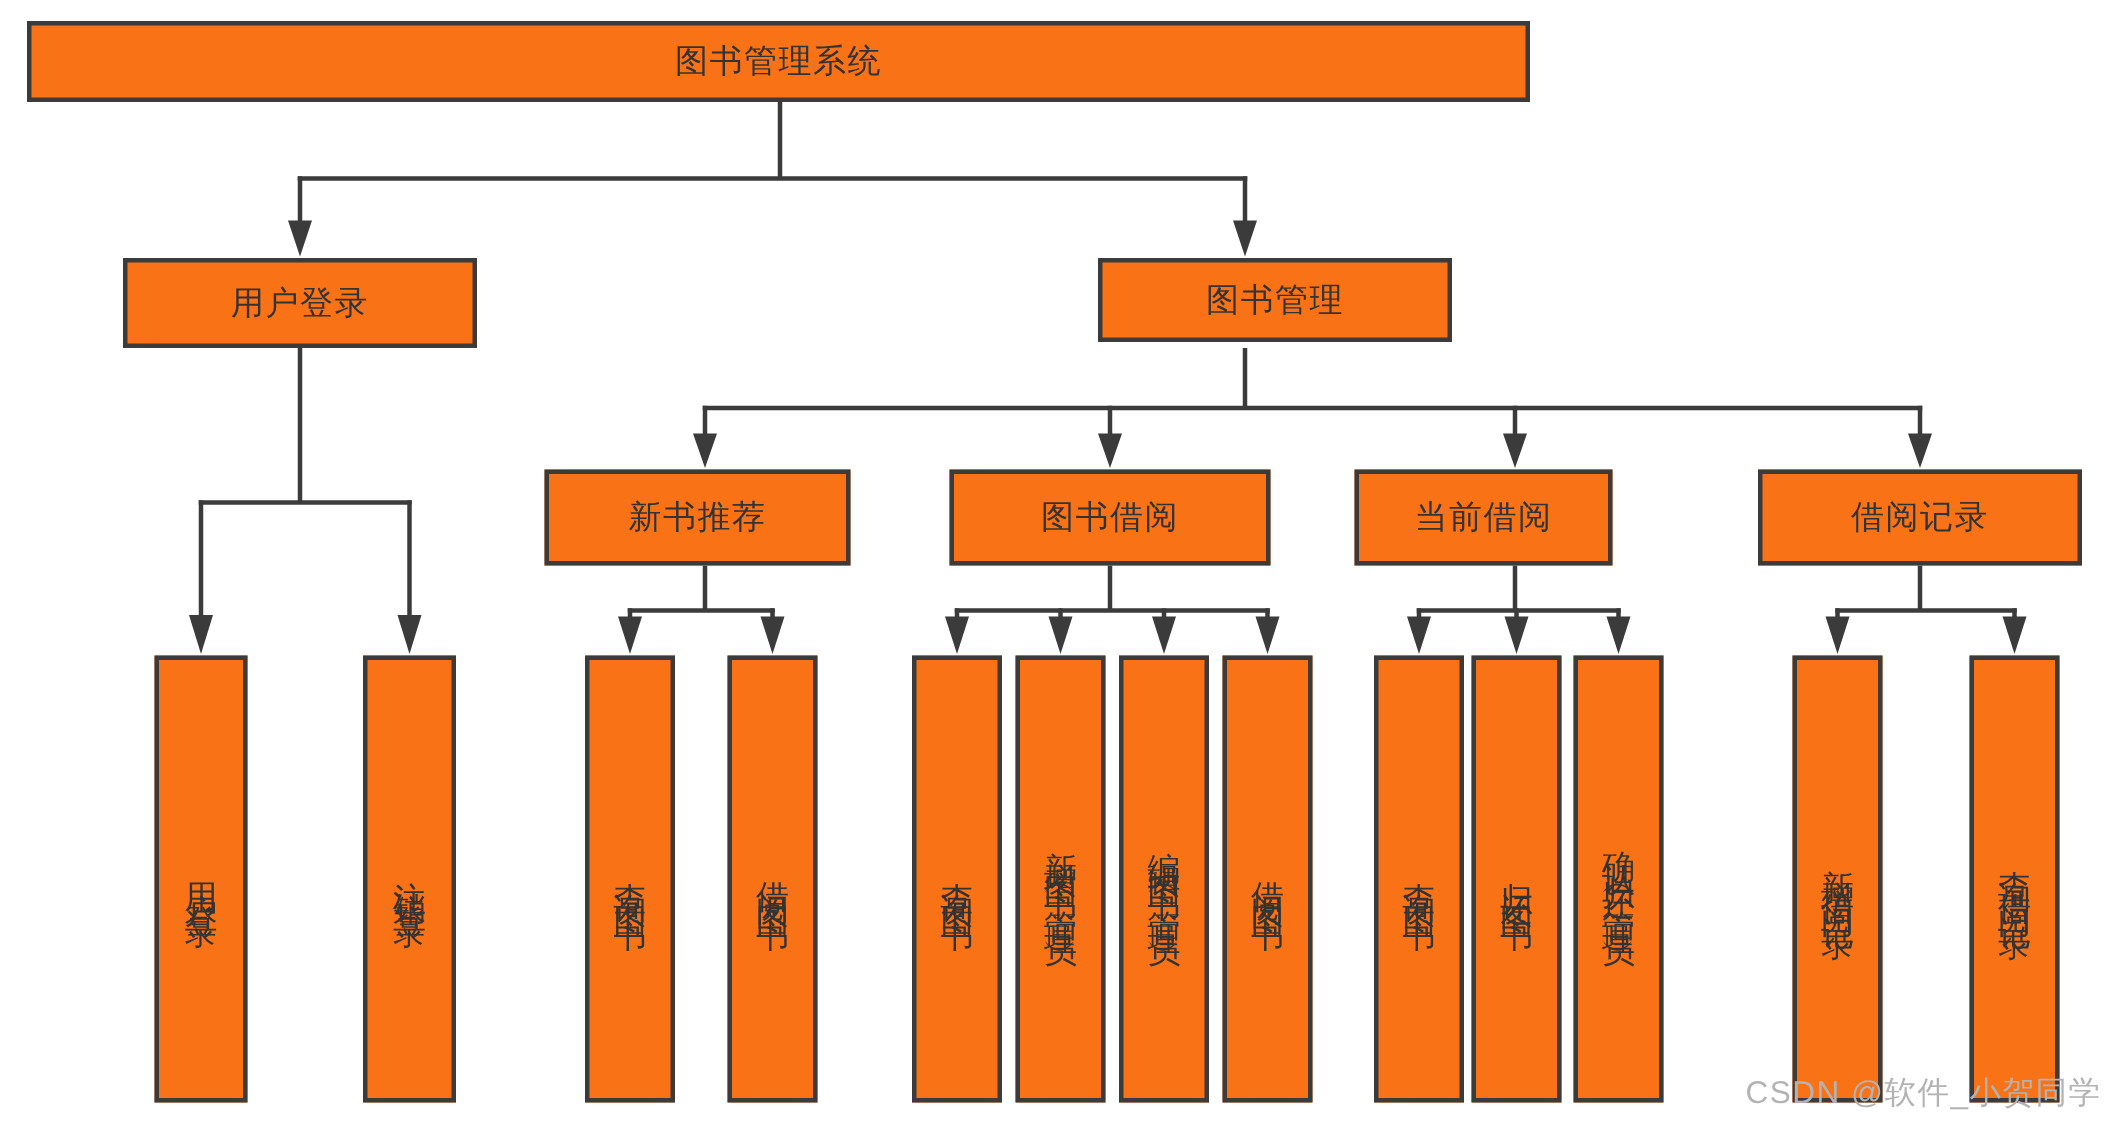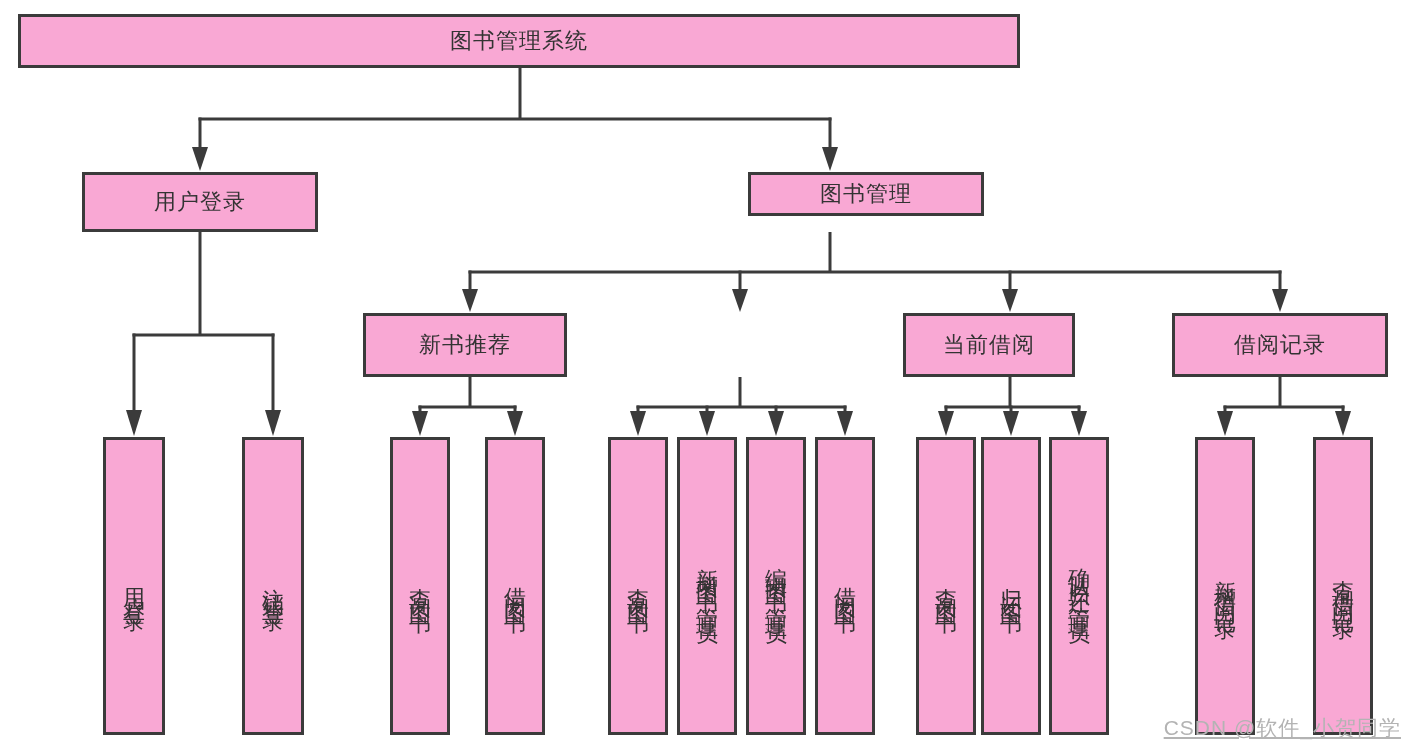--- a/index.html
+++ b/index.html
@@ -7,21 +7,21 @@
     position:relative;
     width:1405px;height:747px;
     background:#ffffff;
     font-family:"Liberation Sans","DejaVu Sans",sans-serif;
     overflow:hidden;
   }
   #wires{position:absolute;left:0;top:0;z-index:1;}
   .box{
     position:absolute;
     box-sizing:border-box;
-    background:#f9a8d4;
+    background:#f97316;
     border:3px solid #3b3b3b;
     color:#333333;
     display:flex;
     align-items:center;
     justify-content:center;
     font-size:22px;
     z-index:2;
     letter-spacing:1px;
     white-space:nowrap;
   }
@@ -33,21 +33,20 @@
     white-space:normal;
   }
   #watermark{
     position:absolute;
     right:4px;
     top:714px;
     z-index:3;
     font-size:21px;
     color:#b3b3b3;
     letter-spacing:1px;
-    text-decoration:underline;
   }
 </style>
 </head>
 <body>
 
 <div id="stage">
 
   <svg id="wires" width="1405" height="747" aria-hidden="true">
     <g stroke="#3b3b3b" stroke-width="3" fill="none">
 
@@ -117,23 +116,24 @@
       <polygon points="1071,411 1087,411 1079,436"></polygon>
 
       <polygon points="1217,411 1233,411 1225,436"></polygon>
       <polygon points="1335,411 1351,411 1343,436"></polygon>
     </g>
   </svg>
 
   <div class="box" style="left:18px;top:14px;width:1002px;height:54px;">图书管理系统</div>
 
   <div class="box" style="left:82px;top:172px;width:236px;height:60px;">用户登录</div>
-  <div class="box" style="left:748px;top:172px;width:236px;height:44px;">图书管理</div>
+  <div class="box" style="left:732px;top:172px;width:236px;height:56px;">图书管理</div>
 
   <div class="box" style="left:363px;top:313px;width:204px;height:64px;">新书推荐</div>
+  <div class="box" style="left:633px;top:313px;width:214px;height:64px;">图书借阅</div>
   <div class="box" style="left:903px;top:313px;width:172px;height:64px;">当前借阅</div>
   <div class="box" style="left:1172px;top:313px;width:216px;height:64px;">借阅记录</div>
 
   <div class="box vbox" style="left:103px;top:437px;width:62px;height:298px;">用户登录</div>
   <div class="box vbox" style="left:242px;top:437px;width:62px;height:298px;">注销登录</div>
 
   <div class="box vbox" style="left:390px;top:437px;width:60px;height:298px;">查询图书</div>
   <div class="box vbox" style="left:485px;top:437px;width:60px;height:298px;">借阅图书</div>
 
   <div class="box vbox" style="left:608px;top:437px;width:60px;height:298px;">查询图书</div>

